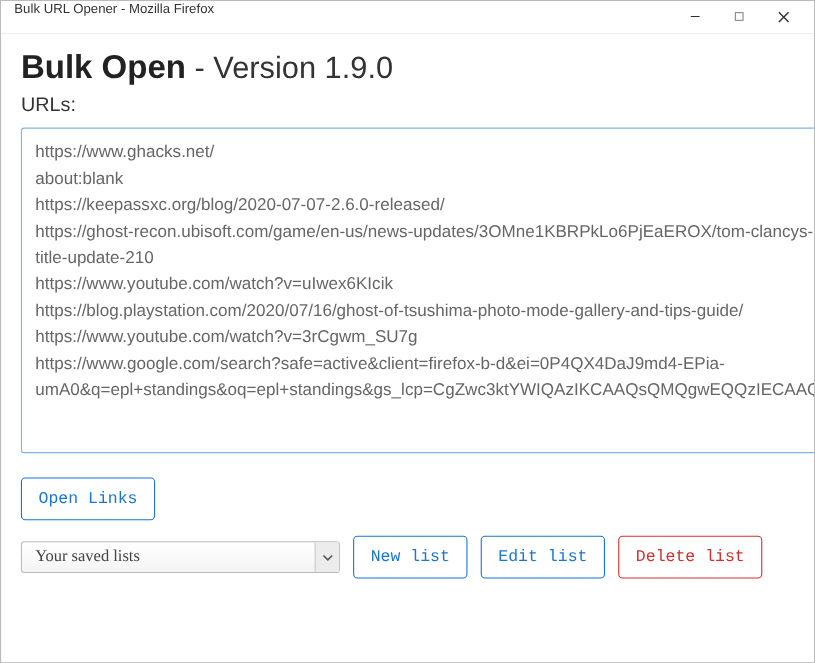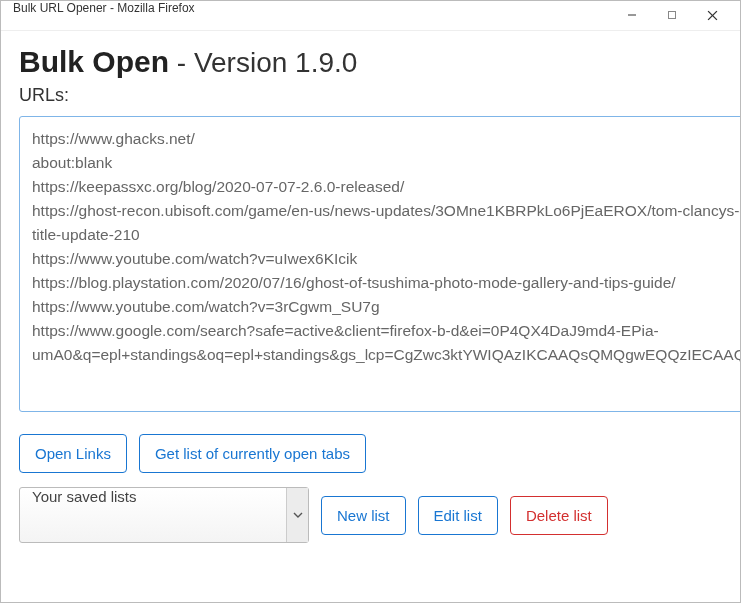--- a/index.html
+++ b/index.html
@@ -88,43 +88,44 @@
     }
     .btn-row.second { margin-top: 14px; }
     .spacer { flex: 1; }
     .btn {
       border: 1px solid;
       background: #fff;
       border-radius: 4px;
       padding: 10px 15px;
       font-size: 15px;
       cursor: pointer;
-      font-family: Liberation Sans, sans-serif;
+      font-family: Liberation Mono, monospace;
     }
     .btn-blue { color: #1976d2; border-color: #1976d2; }
     .btn-green { color: #2e7d32; border-color: #2e7d32; }
     .btn-red { color: #d32f2f; border-color: #d32f2f; }
     .select-wrap {
       position: relative;
       flex: 0 0 auto;
       width: 290px;
     }
     .select {
       width: 100%;
-      height: 56px;
+      height: 29px;
       border: 1px solid #bbb;
       border-radius: 3px;
       background: linear-gradient(#fff,#f4f4f4);
       padding: 0 12px;
       font-size: 15px;
       color: #444;
       display: flex;
-      align-items: flex-start;
+      align-items: center;
       justify-content: space-between;
       cursor: pointer;
+      font-family: Liberation Serif, serif;
     }
     .select-arrow {
       width: 22px;
       height: 100%;
       border-left: 1px solid #ccc;
       display: flex;
       align-items: center;
       justify-content: center;
       margin-right: -12px;
       background: #ececec;
@@ -173,21 +174,20 @@
 https://ghost-recon.ubisoft.com/game/en-us/news-updates/3OMne1KBRPkLo6PjEaEROX/tom-clancys-ghost-recon-breakpoint-patch-notes-title-update-210
 https://www.youtube.com/watch?v=uIwex6KIcik
 https://blog.playstation.com/2020/07/16/ghost-of-tsushima-photo-mode-gallery-and-tips-guide/
 https://www.youtube.com/watch?v=3rCgwm_SU7g
 https://www.google.com/search?safe=active&amp;client=firefox-b-d&amp;ei=0P4QX4DaJ9md4-EPia-umA0&amp;q=epl+standings&amp;oq=epl+standings&amp;gs_lcp=CgZwc3ktYWIQAzIKCAAQsQMQgwEQQzIECAAQQzIECAAQQzIECAAQQzIICAAQsQM</div>
 
     </div>
 
     <div class="btn-row">
       <button class="btn btn-blue">Open Links</button>
-      <button class="btn btn-blue">Get list of currently open tabs</button>
       <div class="spacer"></div>
 
     </div>
 
     <div class="btn-row second">
       <div class="select-wrap">
         <div class="select">
           <span>Your saved lists</span>
           <span class="select-arrow">
             <svg width="10" height="10" viewBox="0 0 10 10">

